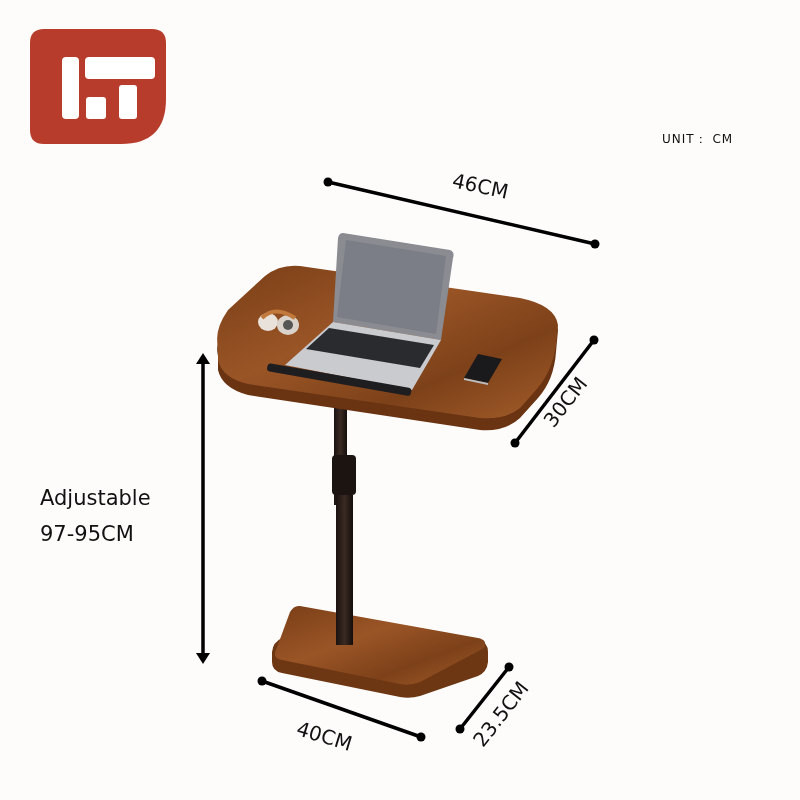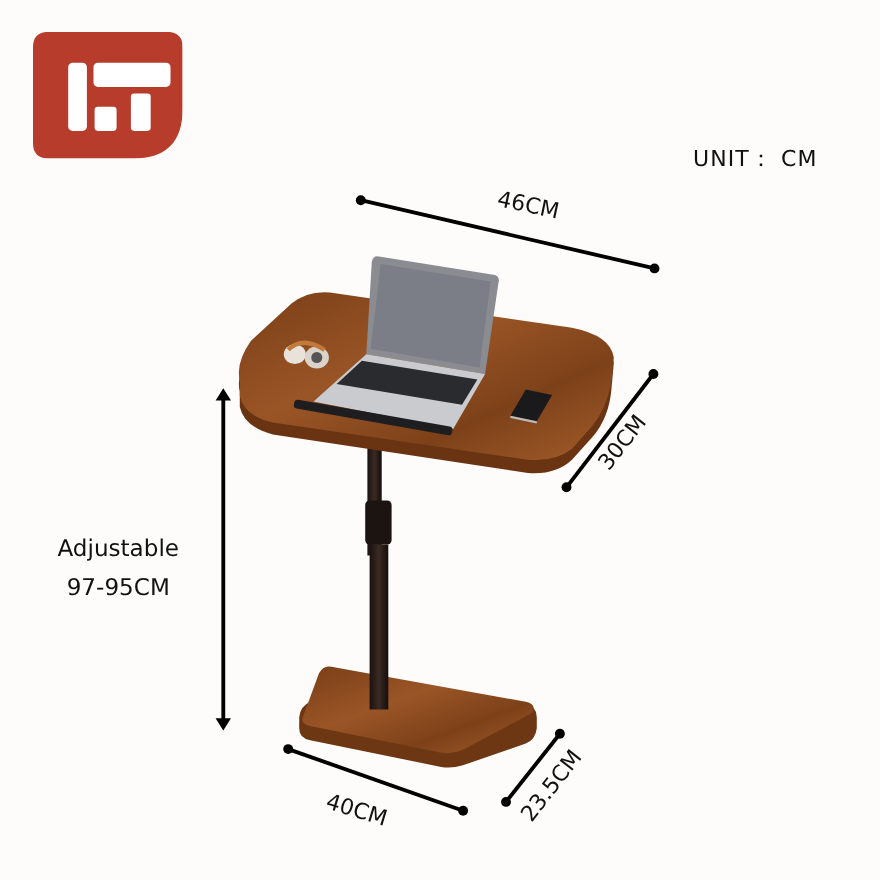--- a/index.html
+++ b/index.html
@@ -1,21 +1,21 @@
 <!DOCTYPE html>
 <html><head>
   <meta charset="utf-8">
   <style>
     html, body { margin: 0; padding: 0; }
     body { width: 800px; height: 800px; background: #fdfcfb; position: relative; overflow: hidden; font-family: "DejaVu Sans", sans-serif; color: #111; }
     .abs { position: absolute; }
     #logo { left: 30px; top: 29px; width: 136px; height: 115px; }
-    .unit { left: 630px; top: 131px; font-size: 20px; letter-spacing: 1px; white-space: pre; }
+    .unit { left: 662px; top: 131px; font-size: 12px; letter-spacing: 1px; white-space: pre; }
     .dim { font-size: 20px; white-space: nowrap; transform-origin: center center; }
-    .adj { left: 40px; top: 480px; font-size: 21px; line-height: 36px; text-align: center; width: 135px; }
+    .adj { left: 40px; top: 480px; font-size: 21px; line-height: 36px; text-align: left; width: 135px; }
     svg.scene { position: absolute; left: 0; top: 0; }
   </style>
 </head>
 <body>
 
 <div id="logo" class="abs">
   <svg width="136" height="115" viewBox="0 0 136 115">
     <path d="M14 0 H122 Q136 0 136 14 V70 Q136 115 91 115 H14 Q0 115 0 101 V14 Q0 0 14 0 Z" fill="#b83c2b"></path>
     <rect x="32" y="28" width="17" height="62" rx="4" fill="#fff"></rect>
     <rect x="55" y="28" width="70" height="22" rx="4" fill="#fff"></rect>

